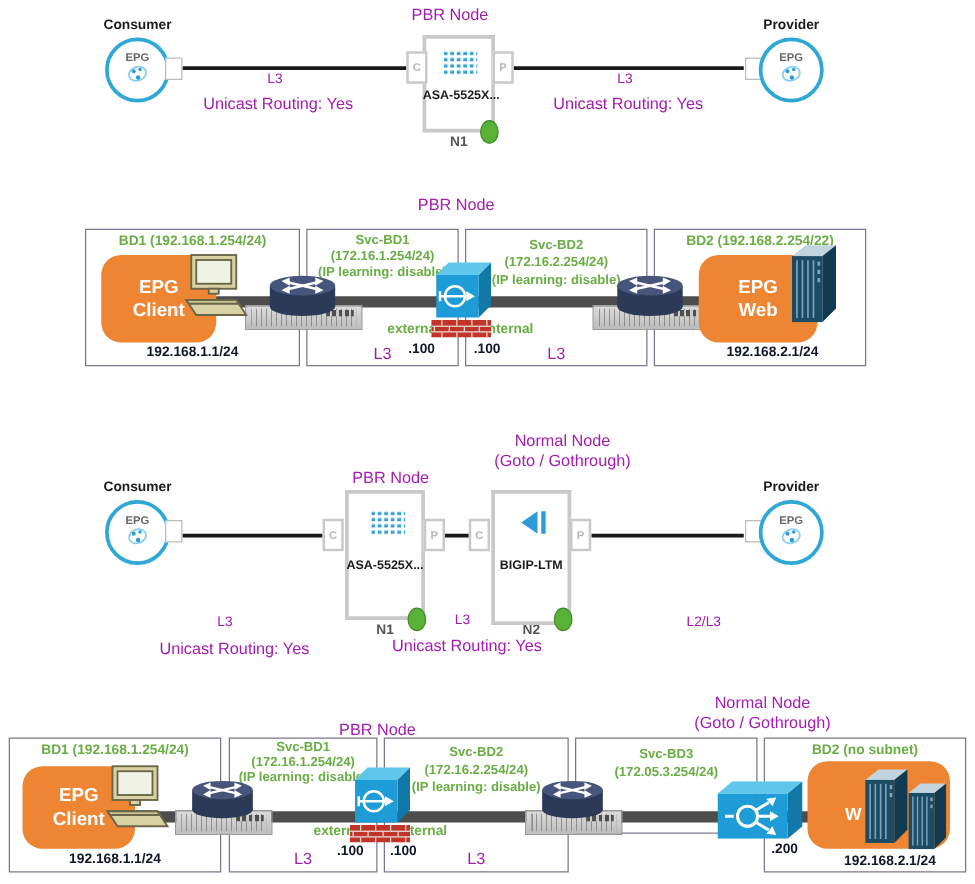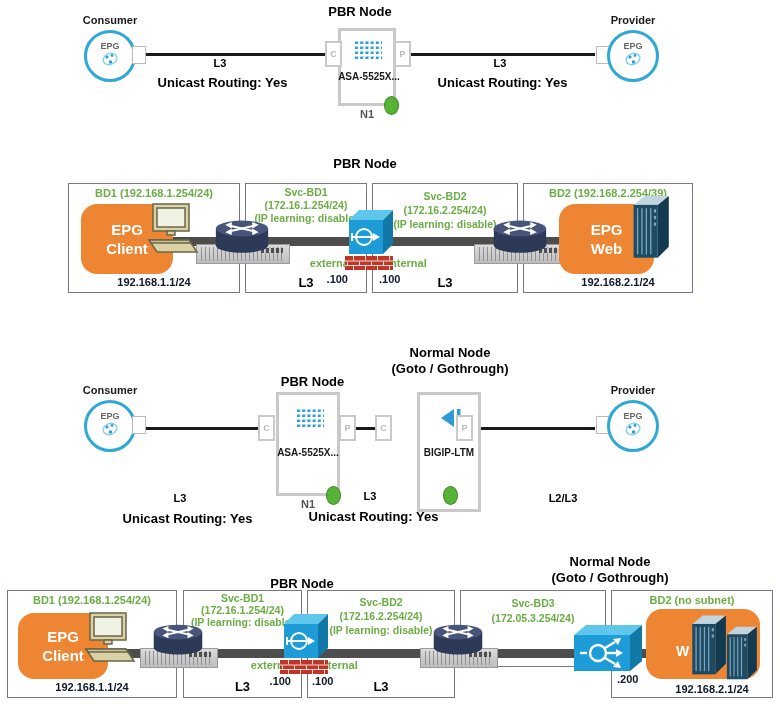--- a/index.html
+++ b/index.html
@@ -1,20 +1,20 @@
 <!DOCTYPE html>
 <html><head>
 <meta charset="utf-8">
 <style>
   html,body{margin:0;padding:0;background:#fff;}
   .canvas{position:relative;width:780px;height:707px;background:#fff;overflow:hidden;
           font-family:"Liberation Sans", sans-serif;}
   .abs{position:absolute;}
   .ctr{text-align:center;}
-  .red{color:#000000;font-weight:bold;}
+  .red{color:#a21caf;font-weight:normal;}
   .green{color:#6BAD45;font-weight:bold;}
   .teal{color:#0f172a;font-weight:bold;}
   .blk{color:#1A1A1A;font-weight:bold;}
   .gray{color:#555;font-weight:bold;}
   .f13{font-size:13px;} .f12{font-size:11px;} .f11{font-size:11px;} .f10{font-size:10px;}
   .t105{font-size:10.5px;line-height:12.5px;}
 
   .linkline{position:absolute;height:3px;background:#1A1A1A;z-index:1;}
   .wire{position:absolute;height:9px;background:#4D4D4D;z-index:1;}
 
@@ -210,21 +210,21 @@
           </g>
           <g fill="#fff">
             <polygon points="12,7 19,4 19,11"></polygon>
             <polygon points="48,15 41,11 41,18"></polygon>
             <polygon points="12,15 19,11 19,18"></polygon>
             <polygon points="48,7 41,4 41,11"></polygon>
           </g>
         </svg></span>
 
     <div class="bd" style="left:523px;top:183px;width:170px;height:110px;">
-      <div class="bdtitle green f11" style="top:3px;">BD2 (192.168.2.254/39)</div>
+      <div class="bdtitle green f11" style="top:3px;">BD2 (192.168.2.254/22)</div>
       <div class="blob" style="left:35px;top:20px;width:95px;height:70px;">
         <span>EPG</span>
         <span>Web</span>
       </div>
       <span class="icon" style="left:103px;top:8px;">
         <svg width="44" height="72" viewBox="0 0 40 62">
             <polygon points="6,10 16,2 38,2 28,10" fill="#C2D5DF"></polygon>
             <polygon points="28,10 38,2 38,48 28,58" fill="#123A50"></polygon>
             <rect x="6" y="10" width="22" height="48" fill="#1C4B66"></rect>
             <g fill="#7FA6B8">
@@ -272,21 +272,21 @@
         <span>P</span>
       </div>
     <div class="gdot" style="left:326px;top:486px;"></div>
     <div class="abs ctr gray f11" style="left:276px;top:498px;width:64px;">N1</div>
 
     <div class="linkline" style="left:354px;top:427px;width:24px;"></div>
 
     <div class="tab" style="left:375px;top:415px;">
         <span>C</span>
       </div>
-    <div class="nodebox" style="left:393px;top:392px;width:64px;height:120px;margin-left:24px;">
+    <div class="nodebox" style="left:393px;top:392px;width:64px;height:108px;">
       <span class="icon" style="left:18px;top:10px;">
         <svg width="26" height="26" viewBox="0 0 26 26">
             <polygon points="16,4 3,13 16,22" fill="#2E9BD6"></polygon>
             <rect x="19" y="4" width="3.5" height="18" fill="#2E9BD6"></rect>
           </svg></span>
       <div class="abs ctr blk f10" style="left:-6px;top:52px;width:70px;">BIGIP-LTM</div>
     </div>
     <div class="tab" style="left:456px;top:415px;">
         <span>P</span>
       </div>

